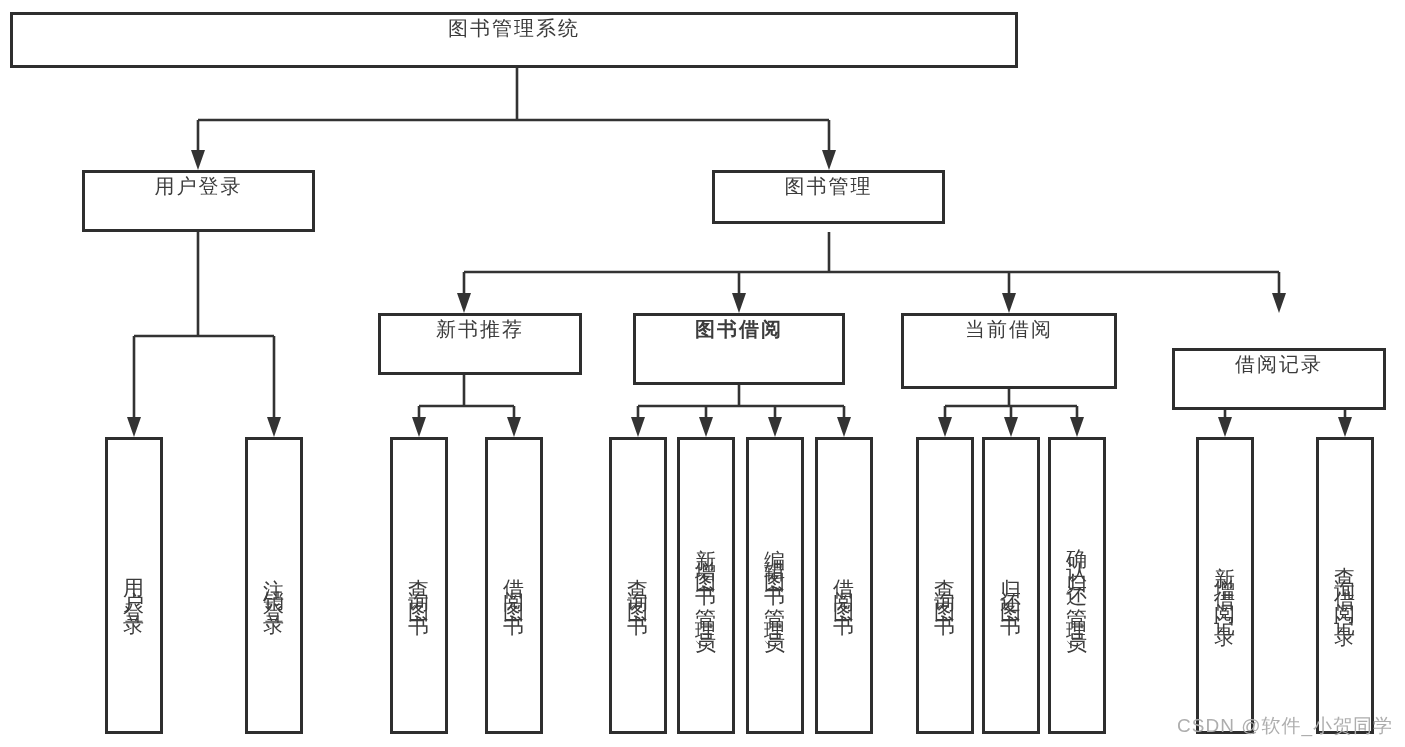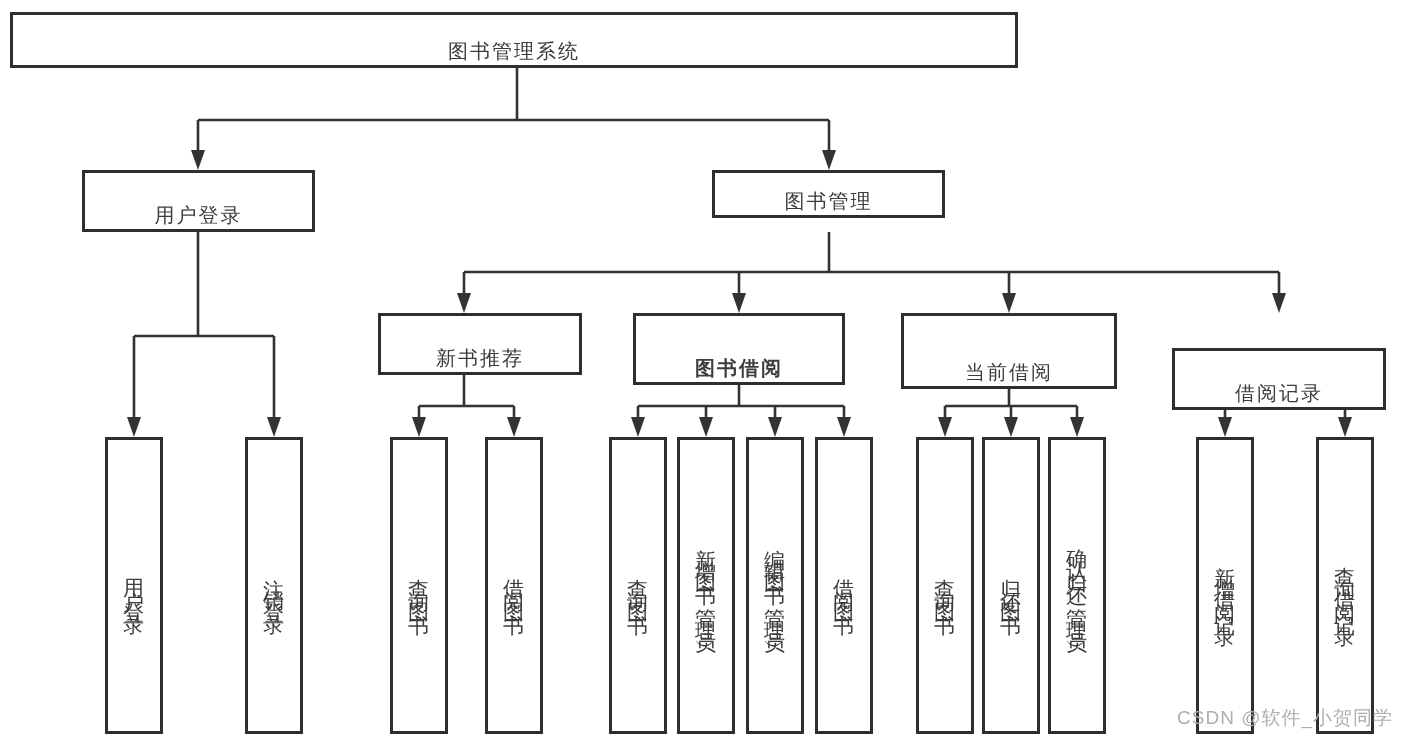--- a/index.html
+++ b/index.html
@@ -16,21 +16,21 @@
     left: 0; top: 0;
     width: 1405px; height: 747px;
     pointer-events: none;
   }
   .hbox {
     position: absolute;
     box-sizing: border-box;
     border: 3px solid #2e2e2e;
     background: #ffffff;
     display: flex;
-    align-items: flex-end;
+    align-items: flex-start;
     justify-content: center;
     font-size: 20px;
     letter-spacing: 2px;
     color: #3c3c3c;
   }
   .vbox {
     position: absolute;
     box-sizing: border-box;
     width: 58px;
     height: 297px;
@@ -46,21 +46,21 @@
     text-orientation: mixed;
     font-size: 21px;
     line-height: 1;
     letter-spacing: 12px;
     color: #3c3c3c;
     white-space: nowrap;
   }
   .watermark {
     position: absolute;
     right: 12px;
-    bottom: 16px;
+    bottom: 8px;
     font-size: 19px;
     color: #aeaeae;
     letter-spacing: 1px;
     z-index: 5;
   }
 </style>
 </head>
 <body>
 
 <div class="stage">
@@ -105,21 +105,21 @@
     </g>
   </svg>
 
   <div class="hbox" style="left:10px; top:12px; width:1008px; height:56px;">
     <span>图书管理系统</span>
   </div>
 
   <div class="hbox" style="left:82px; top:170px; width:233px; height:62px;">
     <span>用户登录</span>
   </div>
-  <div class="hbox" style="left:712px; top:170px; width:233px; height:48px;">
+  <div class="hbox" style="left:712px; top:170px; width:233px; height:54px;">
     <span>图书管理</span>
   </div>
 
   <div class="hbox" style="left:378px; top:313px; width:204px; height:62px;">
     <span>新书推荐</span>
   </div>
   <div class="hbox" style="left:633px; top:313px; width:212px; height:72px;font-weight:bold;">
     <span>图书借阅</span>
   </div>
   <div class="hbox" style="left:901px; top:313px; width:216px; height:76px;">

